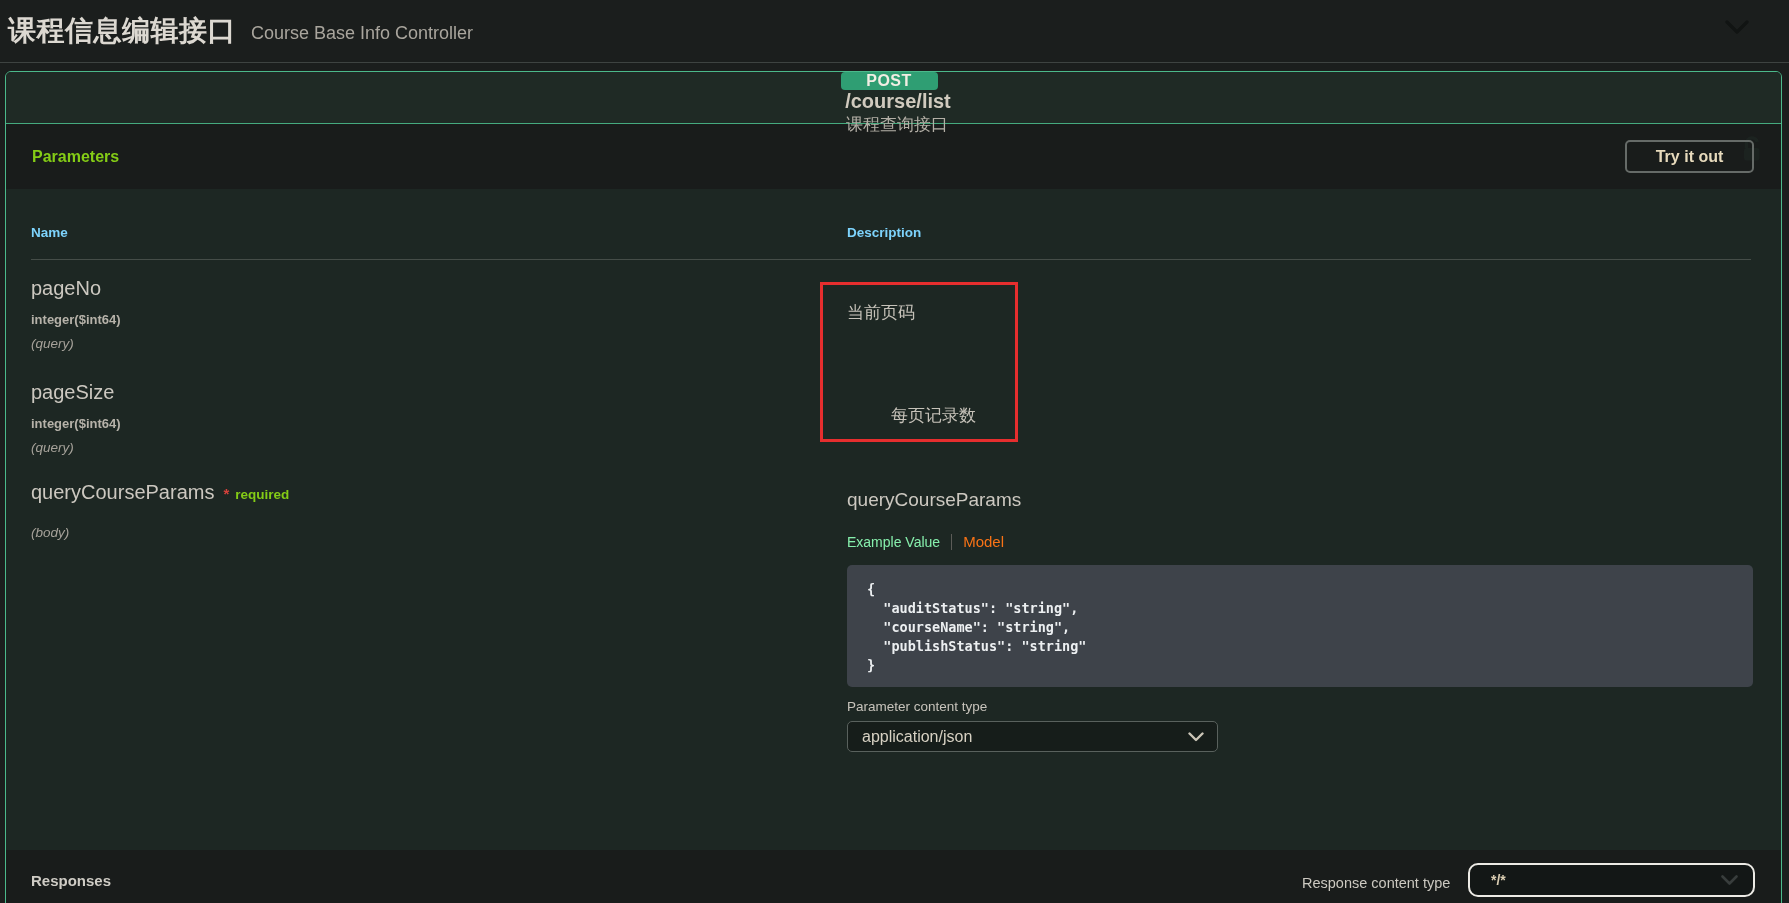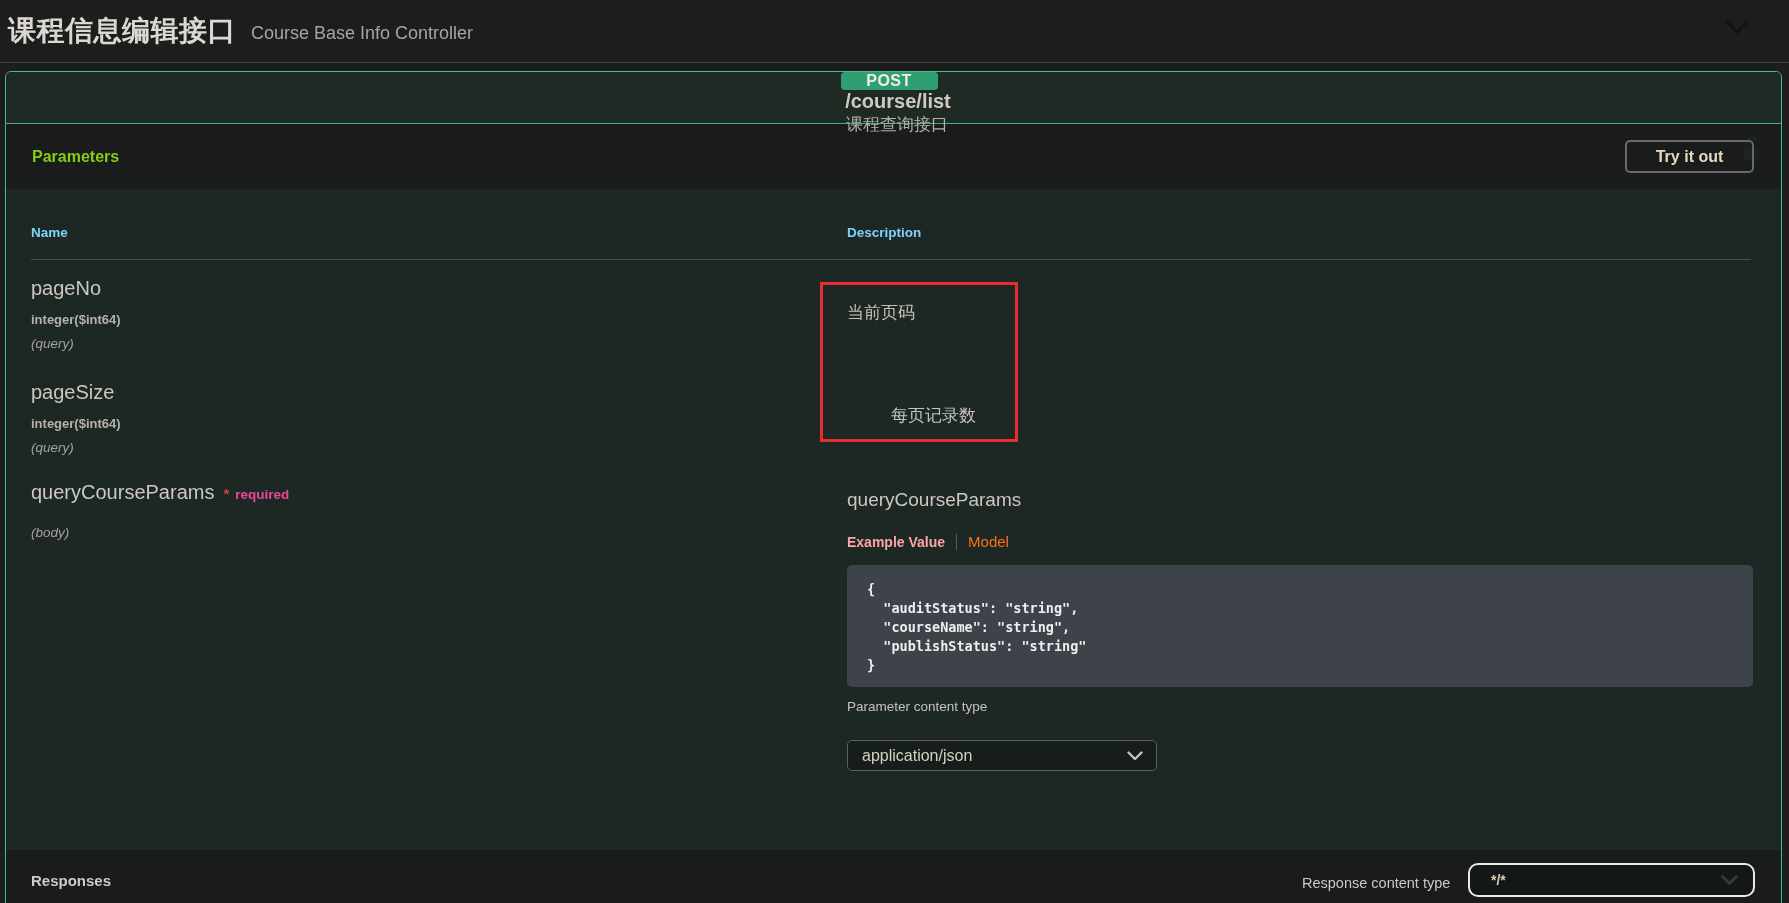--- a/index.html
+++ b/index.html
@@ -79,32 +79,32 @@
 
   .col-head { font-size: 13.5px; font-weight: bold; color: #7dd3fc; }
   .thead-divider { position: absolute; left: 25px; right: 30px; top: 70px; height: 1px; background: #454d48; }
 
   .param-name { font-size: 20px; color: #ccc8c0; }
   .param-type { font-size: 13px; font-weight: bold; color: #b6b2a9; }
   .param-loc  { font-size: 13.5px; font-style: italic; color: #a6a29a; }
   .param-desc-zh { font-size: 17px; color: #c6c2b9; }
 
   .req-star { color: #d4413b; font-size: 15px; font-weight: bold; margin-left: 9px; }
-  .req-label { color: #ec4899; font-size: 13.5px; font-weight: 600; margin-left: 6px; }
+  .req-label { color: #84cc16; font-size: 13.5px; font-weight: 600; margin-left: 6px; }
 
   .annotation-box {
     position: absolute; left: 814px; top: 93px;
     width: 198px; height: 160px;
     border: 3px solid #e62e2e;
     z-index: 5; pointer-events: none;
   }
 
   .model-title { font-size: 19px; color: #ccc8c0; }
   .model-tabs { display: flex; align-items: center; }
-  .tab-example { font-size: 14px; font-weight: bold; color: #fca5a5; cursor: pointer; }
+  .tab-example { font-size: 14px; font-weight: normal; color: #86efac; cursor: pointer; }
   .tab-sep { width: 1px; height: 16px; background: #5c5c58; margin: 0 11px; }
   .tab-model { font-size: 15px; color: #f97316; cursor: pointer; }
 
   .code-block {
     position: absolute; left: 841px; top: 376px;
     width: 906px; height: 122px;
     background: #3e434a; border-radius: 5px;
     padding: 15px 20px;
   }
   .code-pre {
@@ -211,21 +211,21 @@
       <div class="code-block">
         <pre class="code-pre">{
   "auditStatus": "string",
   "courseName": "string",
   "publishStatus": "string"
 }</pre>
       </div>
 
       <div class="abs ct-label" style="left:841px; top:510px;">Parameter content type</div>
 
-      <div class="abs select-box" style="left:841px; top:532px; width:310px; height:31px;margin-top:19px;">
+      <div class="abs select-box" style="left:841px; top:532px; width:371px; height:31px;">
         <span class="value">application/json</span>
         <span class="chev">
           <svg viewBox="0 0 16 10" width="16" height="10">
               <path d="M1.5 1.5 L8 8 L14.5 1.5" fill="none" stroke="currentColor" stroke-width="2.4" stroke-linecap="round" stroke-linejoin="round"></path>
             </svg>
         </span>
       </div>
 
     </div>
 

